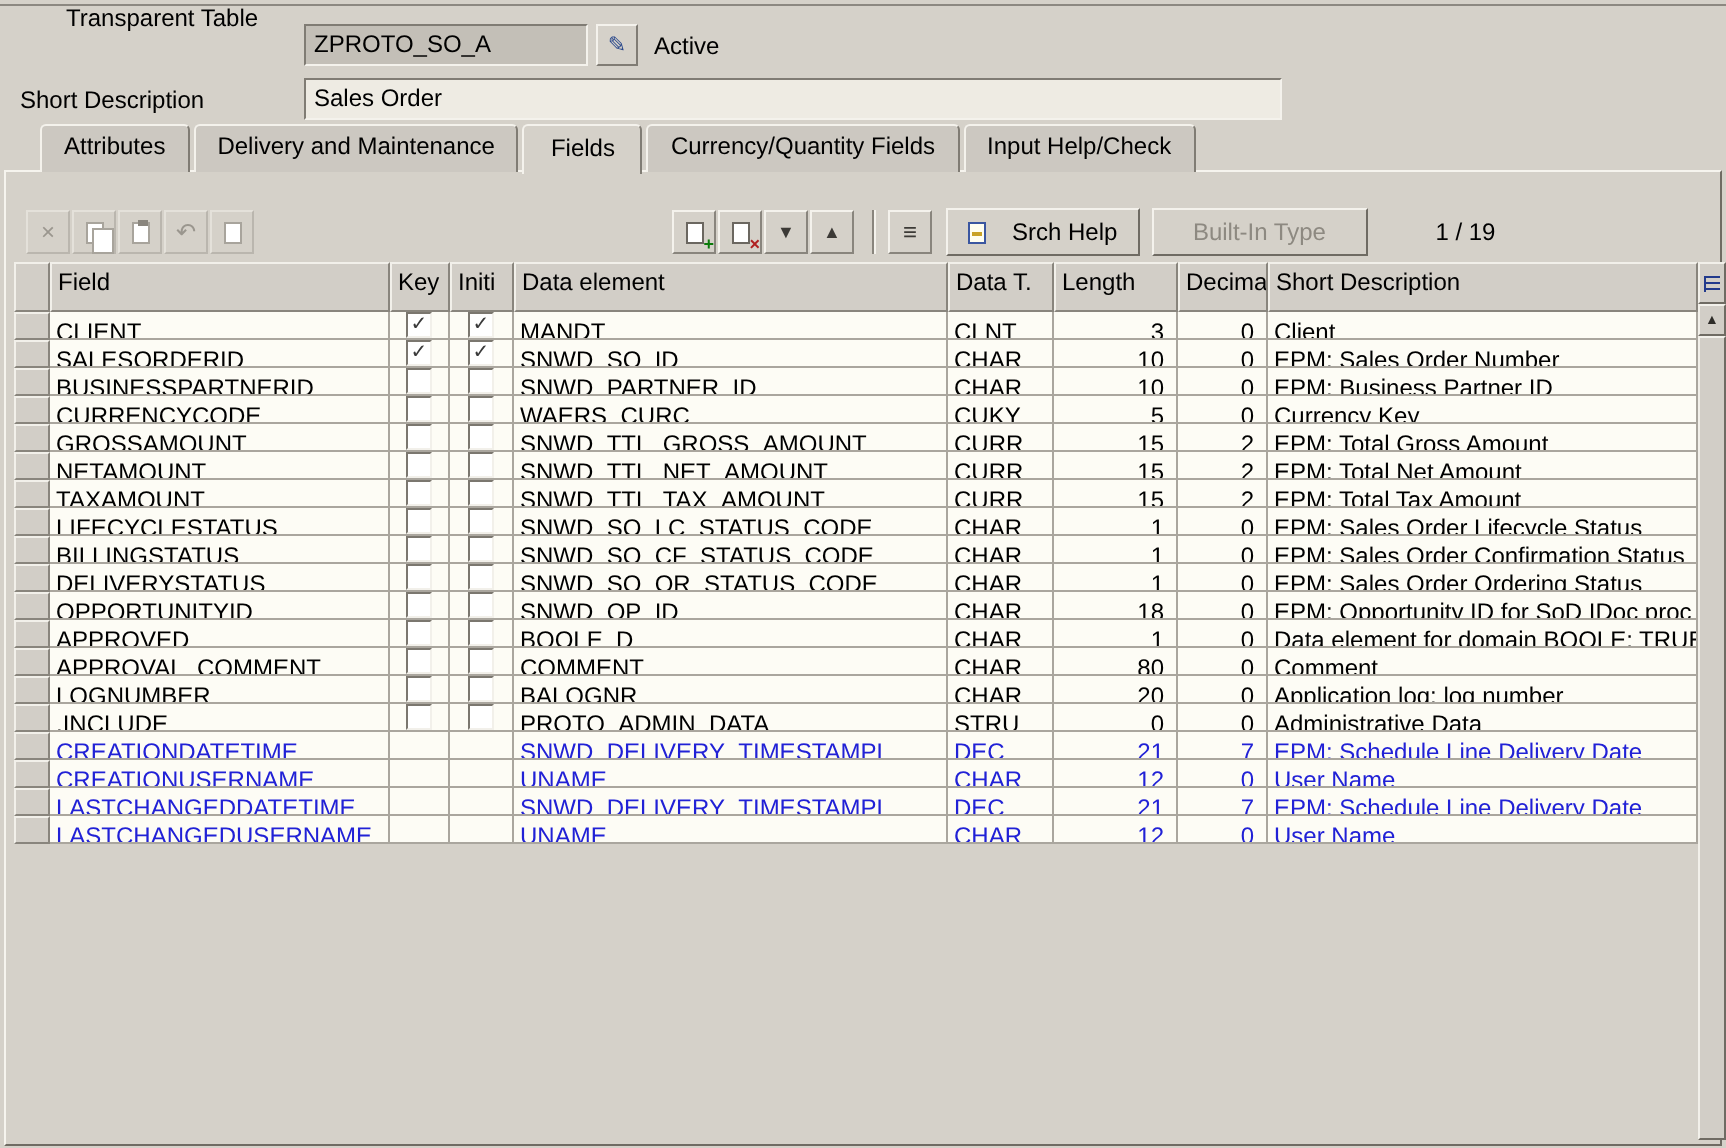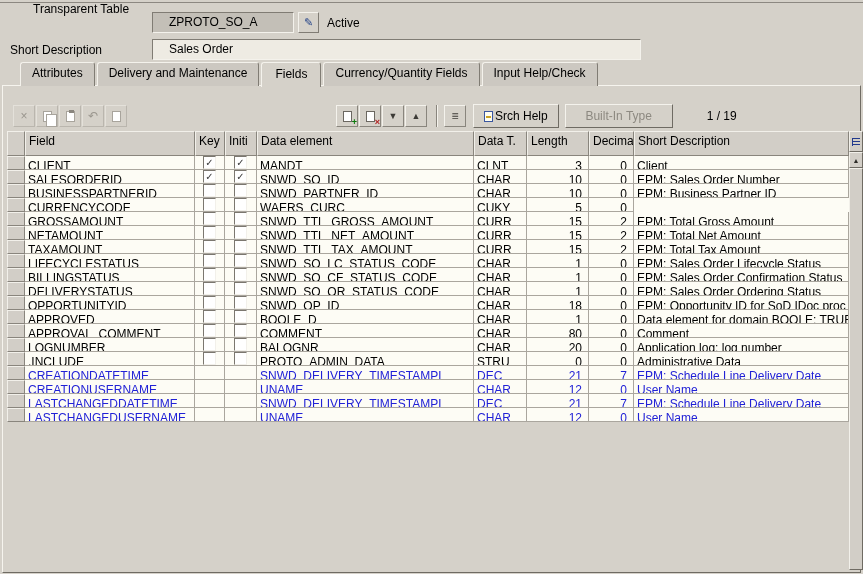--- a/index.html
+++ b/index.html
@@ -8,21 +8,21 @@
     width:863px; height:574px; overflow:hidden; position:relative;
     background:#d5d1c9; color:#000;
     font-family:"Liberation Sans", sans-serif; font-size:12px;
     --cols: 18px 170px 30px 32px 217px 53px 62px 45px 215px;
   }
   .topline { position:absolute; top:2px; left:0; right:0; height:1px; background:#8c8881; }
 
   
   .lbl { position:absolute; white-space:nowrap; }
   .field {
-    position:absolute; height:21px; line-height:19px; padding:0 16px;
+    position:absolute; height:21px; line-height:19px; padding:0 4px;
     border:1px solid; border-color:#807c74 #f4f2ec #f4f2ec #807c74;
     white-space:nowrap; overflow:hidden;
   }
   .name-field { left:152px; top:12px; width:142px; background:#c3bfb7; }
   .desc-field { left:152px; top:39px; width:489px; background:#eeebe3; }
   .mini-btn {
     position:absolute; left:298px; top:12px; width:21px; height:21px;
     background:#d5d1c9; border:1px solid; border-color:#f4f2ec #807c74 #807c74 #f4f2ec;
     display:flex; align-items:center; justify-content:center; padding:0;
     font-size:11px; color:#2c4a8c;
@@ -58,21 +58,21 @@
   .sheet.double::after { content:""; position:absolute; left:2px; top:2px; width:9px; height:11px; background:#fff; border:1px solid #6b6760; }
   .disabled .sheet, .disabled .sheet.double::after, .disabled .clipb { border-color:#a8a49c; }
   .clipb { width:9px; height:11px; background:#fff; border:1px solid #6b6760; position:relative; display:inline-block; }
   .clipb::before { content:""; position:absolute; top:-2px; left:2px; width:5px; height:3px; background:#8a867e; }
   .ov { position:absolute; right:0px; bottom:-1px; font-size:9px; font-weight:bold; line-height:9px; }
   .ov.green { color:#0a7a0a; } .ov.red { color:#b02020; }
   .tsep { width:2px; height:22px; margin:0 6px 0 8px; border-left:1px solid #89857d; border-right:1px solid #f4f2ec; }
   .push-btn {
     height:24px; margin-left:6px; padding:0 10px; white-space:nowrap;
     background:#d5d1c9; border:1px solid; border-color:#f4f2ec #6f6b63 #6f6b63 #f4f2ec;
-    display:flex; align-items:center; gap:2px; font-size:12px; font-family:inherit; color:#000;
+    display:flex; align-items:center; gap:13px; font-size:12px; font-family:inherit; color:#000;
   }
   .push-btn.disabled { color:#8d8981; min-width:108px; justify-content:center; }
   .sh-ico { width:9px; height:11px; background:#fffef0; border:1px solid #3a56a0; display:inline-block; position:relative; }
   .sh-ico::after { content:""; position:absolute; left:1px; top:4px; width:5px; height:2px; background:#c9a227; }
   .pos-ind { margin-left:34px; white-space:nowrap; }
 
   
   .table-wrap { position:absolute; top:45px; left:4px; display:flex; }
   .tgrid { width:842px; }
   .thead { display:grid; grid-template-columns:var(--cols); height:25px; }
@@ -255,20 +255,21 @@
             <div class="cell center">
               <span class="checkbox"></span>
             </div>
             <div class="cell center">
               <span class="checkbox"></span>
             </div>
             <div class="cell link">WAERS_CURC</div>
             <div class="cell">CUKY</div>
             <div class="cell num">5</div>
             <div class="cell num">0</div>
+            <div class="cell">Currency Key</div>
           </div>
           <div class="trow">
             <div class="cell sel"></div>
             <div class="cell link">GROSSAMOUNT</div>
             <div class="cell center">
               <span class="checkbox"></span>
             </div>
             <div class="cell center">
               <span class="checkbox"></span>
             </div>

